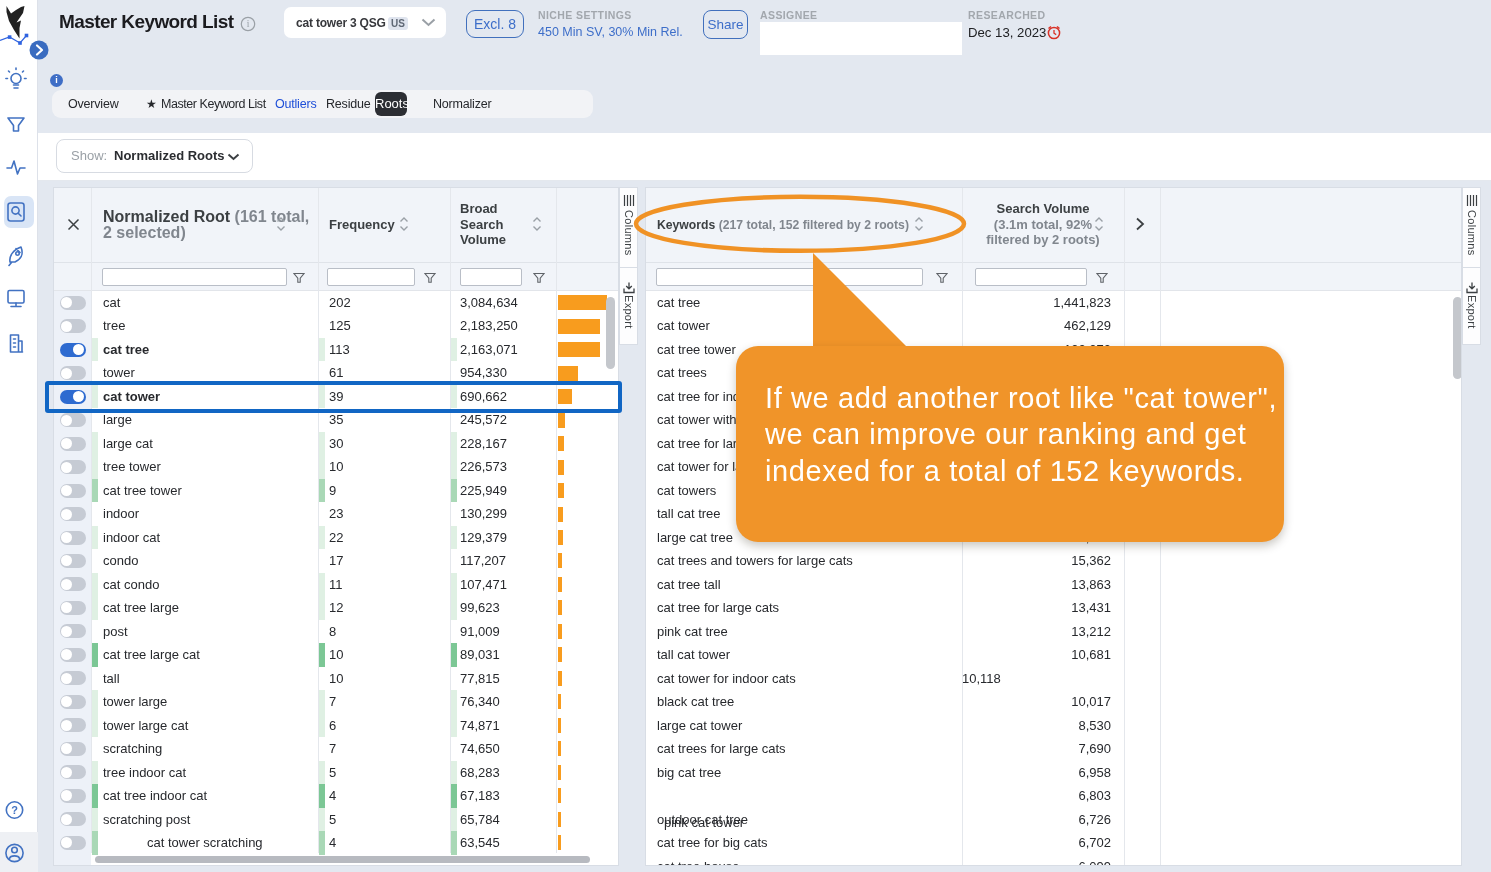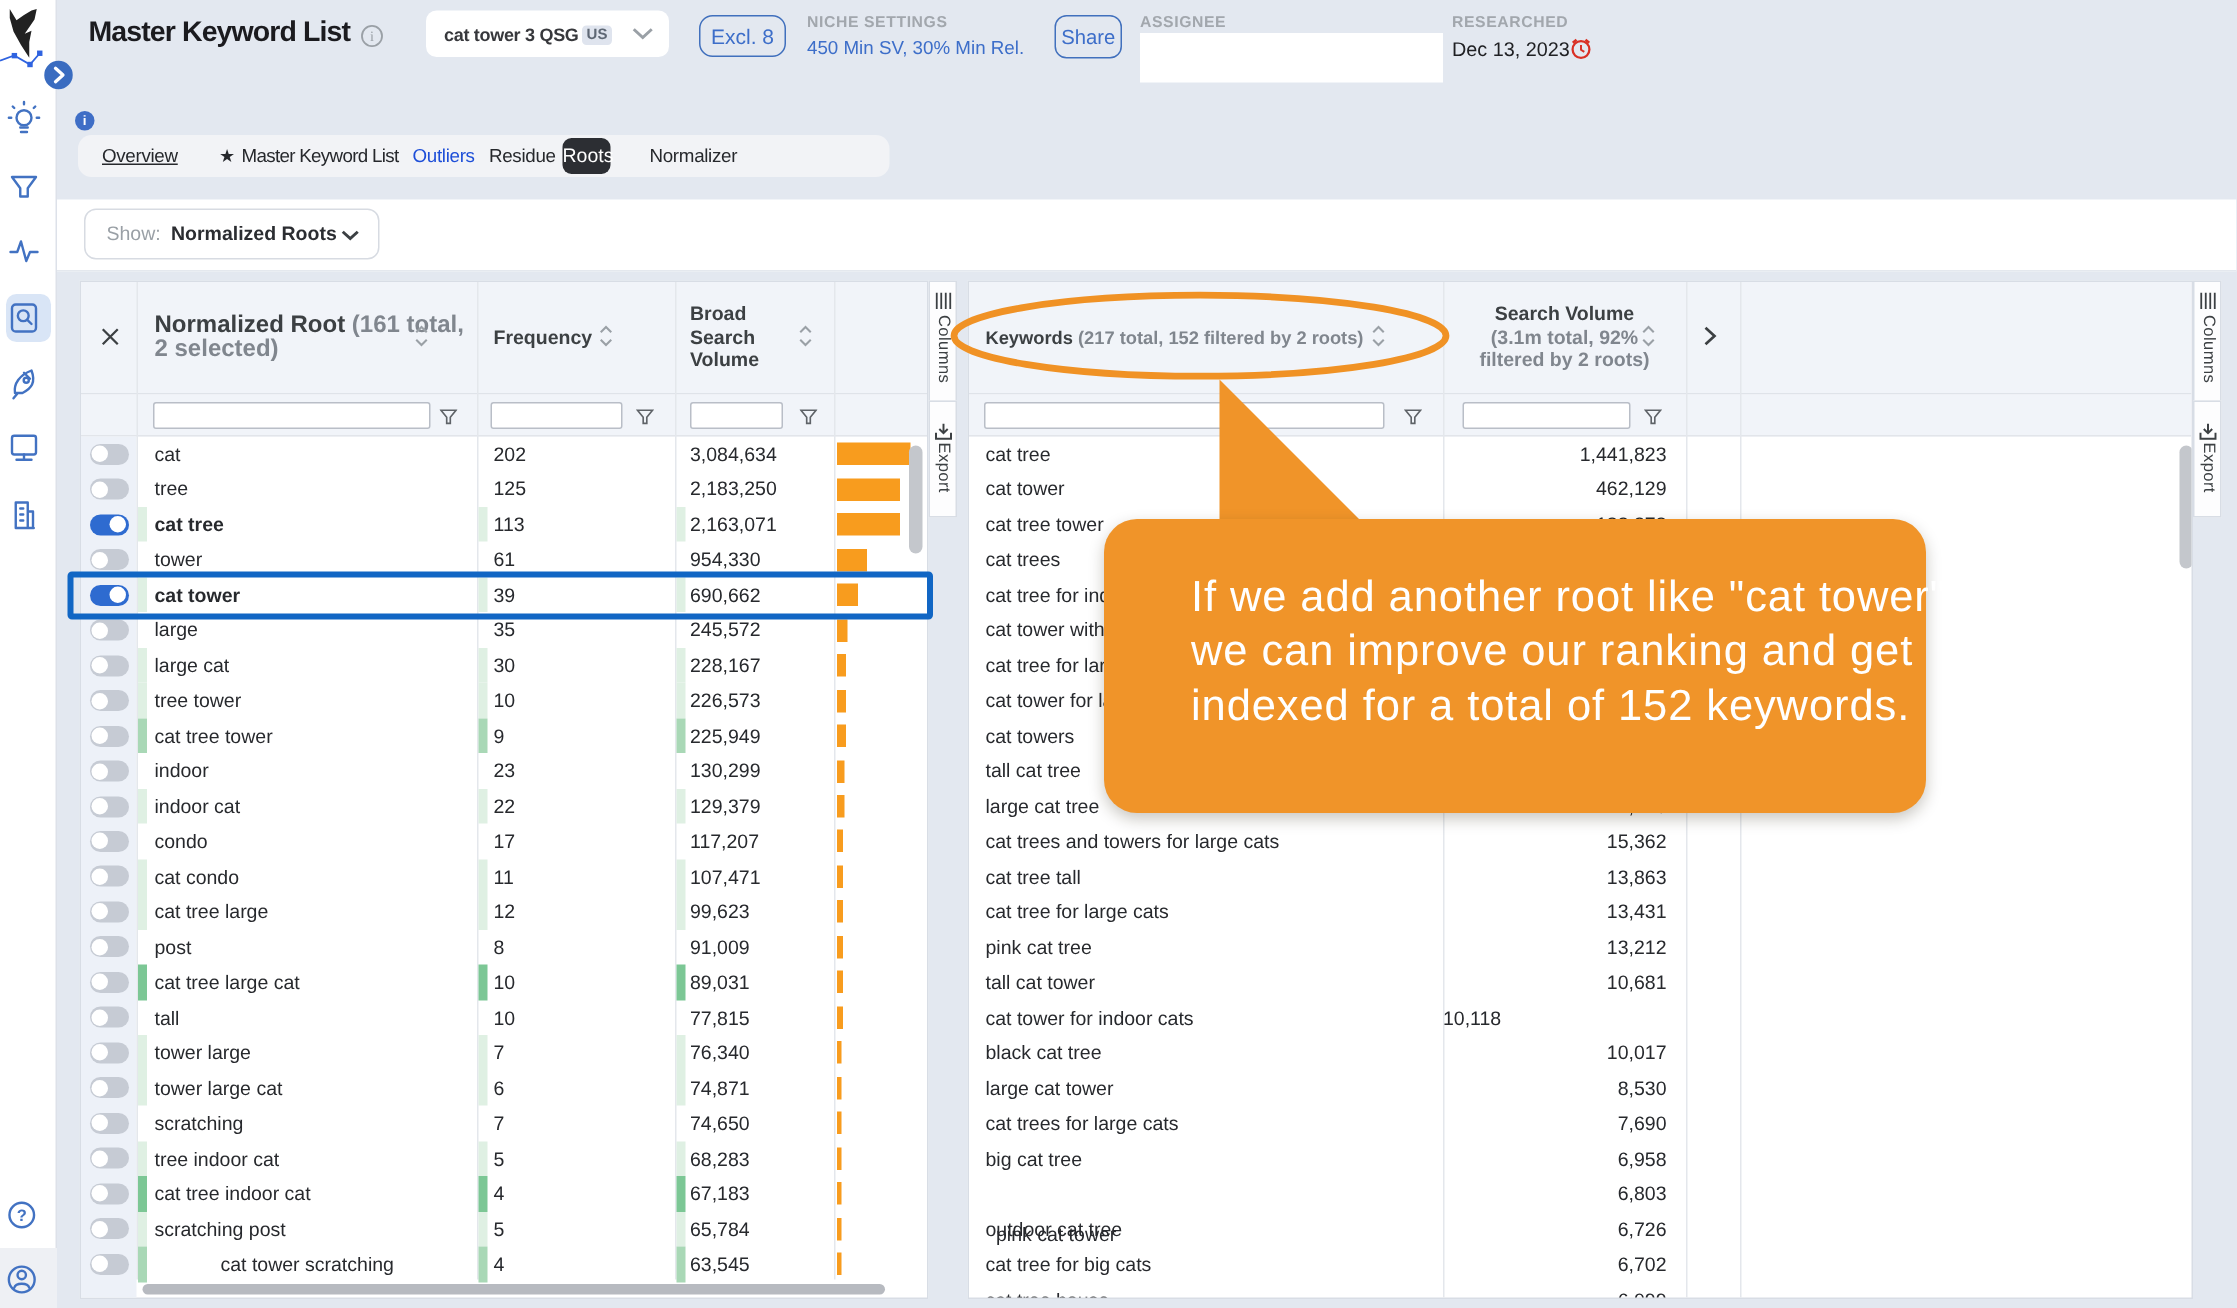--- a/index.html
+++ b/index.html
@@ -73,21 +73,21 @@
 <div class="abs" style="left:760px;top:22px;width:202px;height:33px;background:#fff;"></div>
 <div class="abs" style="left:968px;top:9px;font-size:10.5px;font-weight:bold;color:#a2a7ad;letter-spacing:.4px;">RESEARCHED</div>
 <div class="abs" style="left:968px;top:25px;font-size:13.2px;color:#202124;">Dec 13, 2023</div>
 <svg class="abs" style="left:1046px;top:24px;" width="16" height="16" viewBox="0 0 16 16">
 <circle cx="8" cy="9" r="5.6" fill="none" stroke="#d93025" stroke-width="1.5"></circle>
 <path d="M8,6 v3.2 l2.2,1.4" fill="none" stroke="#d93025" stroke-width="1.3"></path>
 <path d="M2.5,4.5 L5,2.5 M13.5,4.5 L11,2.5" stroke="#d93025" stroke-width="1.6"></path>
 </svg>
 <div class="abs" style="left:50px;top:74px;width:13px;height:13px;border-radius:50%;background:#3f6ec6;color:#fff;font-size:9px;font-weight:bold;text-align:center;line-height:13px;">i</div>
 <div class="abs" style="left:52px;top:90px;width:541px;height:28px;background:#f2f3f6;border-radius:9px;"></div>
-<div class="abs" style="left:68px;top:90px;height:44px;line-height:28px;font-size:12.5px;letter-spacing:-0.2px;color:#26282c;text-decoration:underline;">Overview</div>
+<div class="abs" style="left:68px;top:90px;height:44px;line-height:28px;font-size:12.5px;letter-spacing:-0.2px;color:#26282c;">Overview</div>
 <div class="abs" style="left:275px;top:90px;height:28px;line-height:28px;font-size:12.5px;letter-spacing:-0.2px;color:#1d4ed8;">Outliers</div>
 <div class="abs" style="left:326px;top:90px;height:28px;line-height:28px;font-size:12.5px;letter-spacing:-0.2px;color:#26282c;">Residue</div>
 <div class="abs" style="left:433px;top:90px;height:28px;line-height:28px;font-size:12.5px;letter-spacing:-0.2px;color:#26282c;">Normalizer</div>
 <div class="abs" style="left:146px;top:90px;height:28px;line-height:28px;font-size:12px;color:#26282c;">★</div>
 <div class="abs" style="left:161px;top:90px;height:28px;line-height:28px;font-size:12.5px;letter-spacing:-0.45px;color:#26282c;">Master Keyword List</div>
 <div class="abs" style="left:375px;top:92px;width:32px;height:24px;background:#2c2e33;border-radius:6px;color:#fff;font-size:13px;text-align:center;line-height:24px;">Roots</div>
 <div class="abs" style="left:38px;top:133px;width:1453px;height:48px;background:#fff;border-bottom:1px solid #e4e8ee;"></div>
 <div class="abs" style="left:56px;top:139px;width:197px;height:34px;background:#fff;border:1px solid #d7dbe2;border-radius:8px;"></div>
 <div class="abs" style="left:71px;top:148px;font-size:13px;color:#9aa0a6;">Show:</div>
 <div class="abs" style="left:114px;top:148px;font-size:13px;font-weight:bold;color:#2b2d31;">Normalized Roots</div>
@@ -443,12 +443,12 @@
   </svg>
 <div class="abs striptxt" style="left:1466px;top:295px;">Export</div>
 <div class="abs" style="left:45px;top:381px;width:577px;height:32px;border:4.5px solid #1166c4;border-radius:3px;"></div>
 <svg class="abs" style="left:628px;top:190px;" width="344" height="68" viewBox="0 0 344 68">
 <ellipse cx="172" cy="33.8" rx="164" ry="27" fill="none" stroke="#f09225" stroke-width="4.5"></ellipse>
 </svg>
 <svg class="abs" style="left:806px;top:248px;" width="120" height="105" viewBox="0 0 120 105">
 <polygon points="7,5 7,104 106,104" fill="#f09429"></polygon>
 </svg>
 <div class="abs" style="left:736px;top:346px;width:548px;height:196px;background:#f09429;border-radius:22px;box-shadow:0 4px 10px rgba(40,30,10,0.25);"></div>
-<div class="abs" style="left:794px;top:380px;font-size:29px;letter-spacing:0.6px;line-height:36.4px;color:#fff;">If we add another root like "cat tower",<br>we can improve our ranking and get<br>indexed for a total of 152 keywords.</div>
+<div class="abs" style="left:765px;top:380px;font-size:29px;letter-spacing:0.6px;line-height:36.4px;color:#fff;">If we add another root like "cat tower",<br>we can improve our ranking and get<br>indexed for a total of 152 keywords.</div>
 </body></html>

